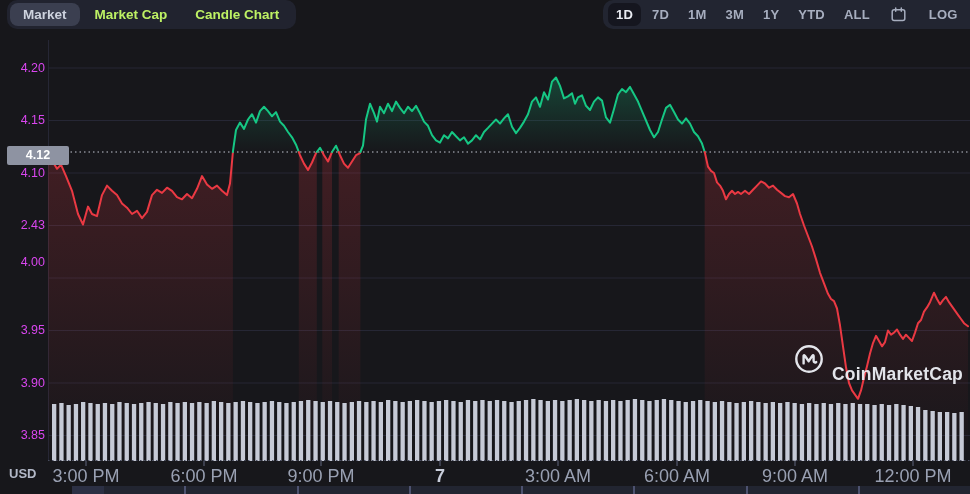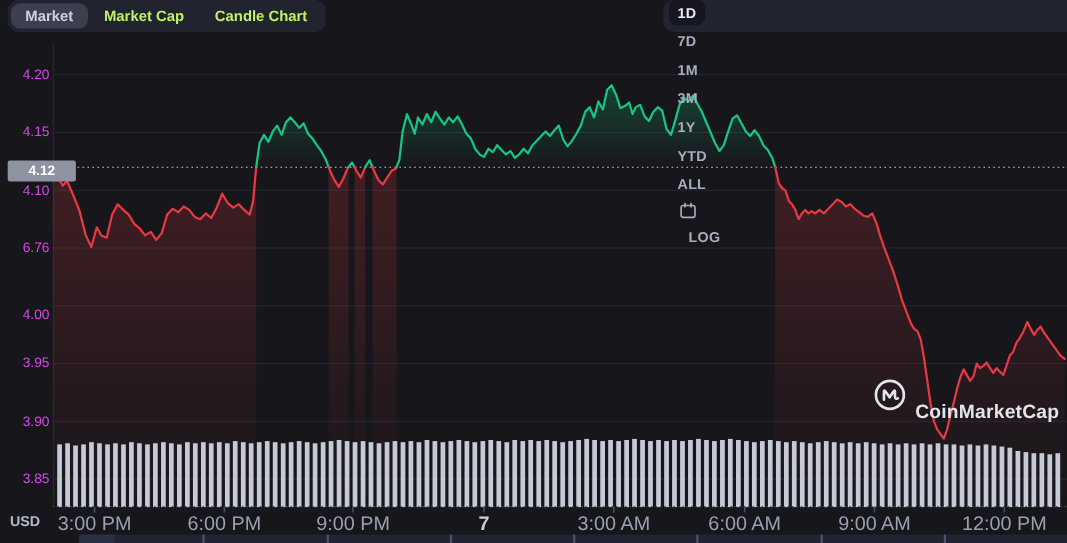--- a/index.html
+++ b/index.html
@@ -8,21 +8,21 @@
 
   
   .seg-control{position:absolute;left:7px;top:0;width:289px;height:29px;background:#21232f;border-radius:10px;
     display:flex;align-items:center;gap:2px;padding:0 3px;box-sizing:border-box;z-index:5;}
   .seg-btn{border:0;background:transparent;color:#bef264;font:600 13.5px "Liberation Sans",sans-serif;
     padding:4px 13px;border-radius:8px;cursor:pointer;white-space:nowrap;}
   .seg-btn.active{background:#3b3f50;color:#ced3df;}
 
   
   .range-control{position:absolute;left:603px;top:0;width:367px;height:29px;background:#222531;
-    border-radius:10px 0 0 10px;display:flex;align-items:flex-start;gap:3px;padding:0 12px 0 5px;box-sizing:border-box;z-index:5;flex-direction:column;}
+    border-radius:10px 0 0 10px;display:flex;align-items:center;gap:3px;padding:0 12px 0 5px;box-sizing:border-box;z-index:5;}
   .range-btn{border:0;background:transparent;color:#a7aebf;font:700 13px "Liberation Sans",sans-serif;
     padding:4px 8px;border-radius:7px;cursor:pointer;letter-spacing:.2px;}
   .range-btn.active{background:#15161f;color:#e9ebf2;}
   .icon-btn{border:0;background:transparent;color:#a7aebf;display:flex;align-items:center;margin-left:8px;cursor:pointer;padding:2px;}
   .range-btn.log{margin-left:10px;}
 
   
   .ylabel{position:absolute;left:0;width:45px;height:18px;line-height:18px;text-align:right;
     color:#d946ef;font-size:12.5px;z-index:2;}
   .xlabel{position:absolute;top:466px;transform:translateX(-50%);color:#99a0b2;font-size:18px;white-space:nowrap;z-index:2;}
@@ -250,22 +250,22 @@
         <line x1="4.7" y1="0.9" x2="4.7" y2="4.2" stroke="currentColor" stroke-width="1.5" stroke-linecap="round"></line>
         <line x1="10.3" y1="0.9" x2="10.3" y2="4.2" stroke="currentColor" stroke-width="1.5" stroke-linecap="round"></line>
       </svg>
     </button>
     <button class="range-btn log">LOG</button>
   </div>
 
   <div class="ylabel" style="top:59px">4.20</div>
   <div class="ylabel" style="top:111px">4.15</div>
   <div class="ylabel" style="top:164px">4.10</div>
-  <div class="ylabel" style="top:216px">6.76</div>
-  <div class="ylabel" style="top:277px">4.00</div>
+  <div class="ylabel" style="top:216px">2.43</div>
+  <div class="ylabel" style="top:253px">4.00</div>
   <div class="ylabel" style="top:321px">3.95</div>
   <div class="ylabel" style="top:374px">3.90</div>
   <div class="ylabel" style="top:426px">3.85</div>
 
   <div class="price-badge">4.12</div>
 
   <div class="usd">USD</div>
   <div class="xlabel" style="left:86px">3:00 PM</div>
   <div class="xlabel" style="left:204px">6:00 PM</div>
   <div class="xlabel" style="left:321px">9:00 PM</div>

